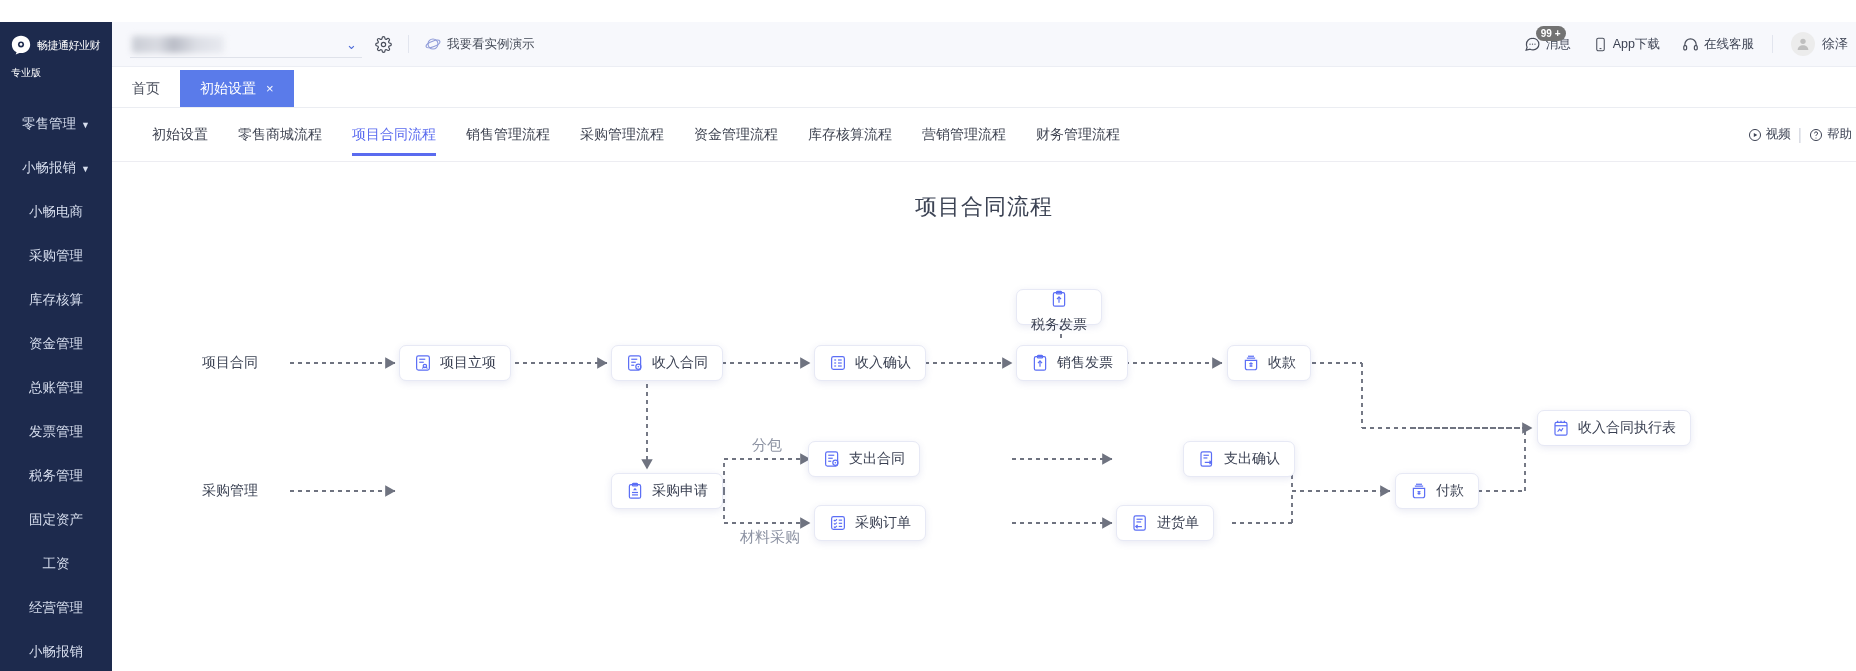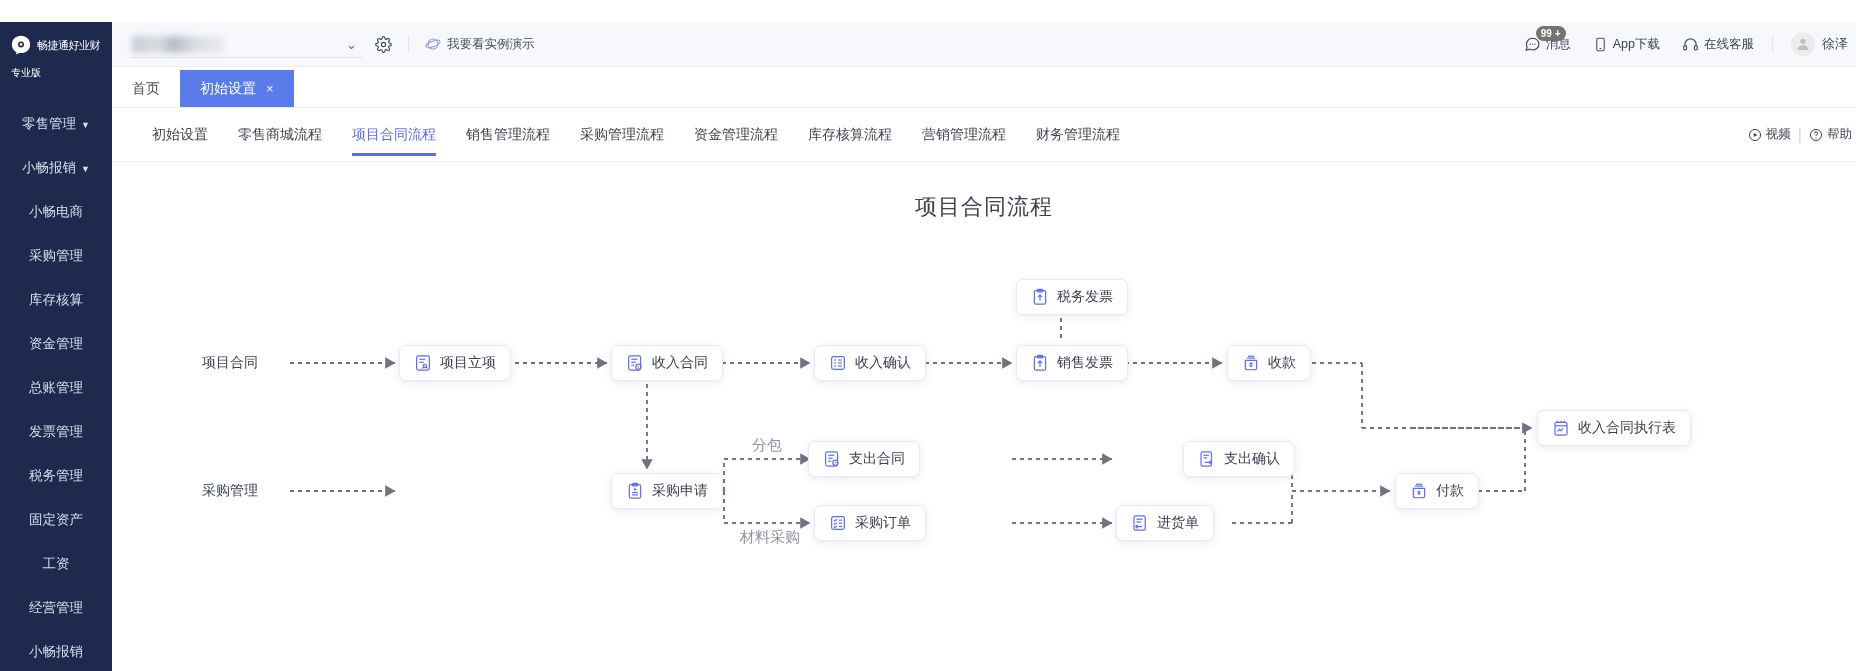--- a/index.html
+++ b/index.html
@@ -402,21 +402,21 @@
             <line x1="12" y1="8" x2="17" y2="8"></line>
           <line x1="7" y1="12" x2="9.5" y2="12"></line>
             <line x1="12" y1="12" x2="17" y2="12"></line>
           <line x1="7" y1="16" x2="9.5" y2="16"></line>
             <line x1="12" y1="16" x2="17" y2="16"></line>
         </svg>
       </span>
       <span>收入确认</span>
     </div>
 
-    <div class="node" style="left:904px; top:117px;">
+    <div class="node" style="left:904px; top:127px;flex-direction:column;">
       <span class="ico">
         <svg viewBox="0 0 24 24" width="18" height="18" fill="none" stroke="#5b6ef5" stroke-width="1.6">
           <rect x="4.5" y="3.5" width="15" height="18" rx="2"></rect>
           <rect x="8.5" y="1.8" width="7" height="3.4" rx="1.2"></rect>
           <path d="M12 17V9.5"></path>
             <path d="M9.3 12.2L12 9.3l2.7 2.9"></path>
         </svg>
       </span>
       <span>税务发票</span>
     </div>

